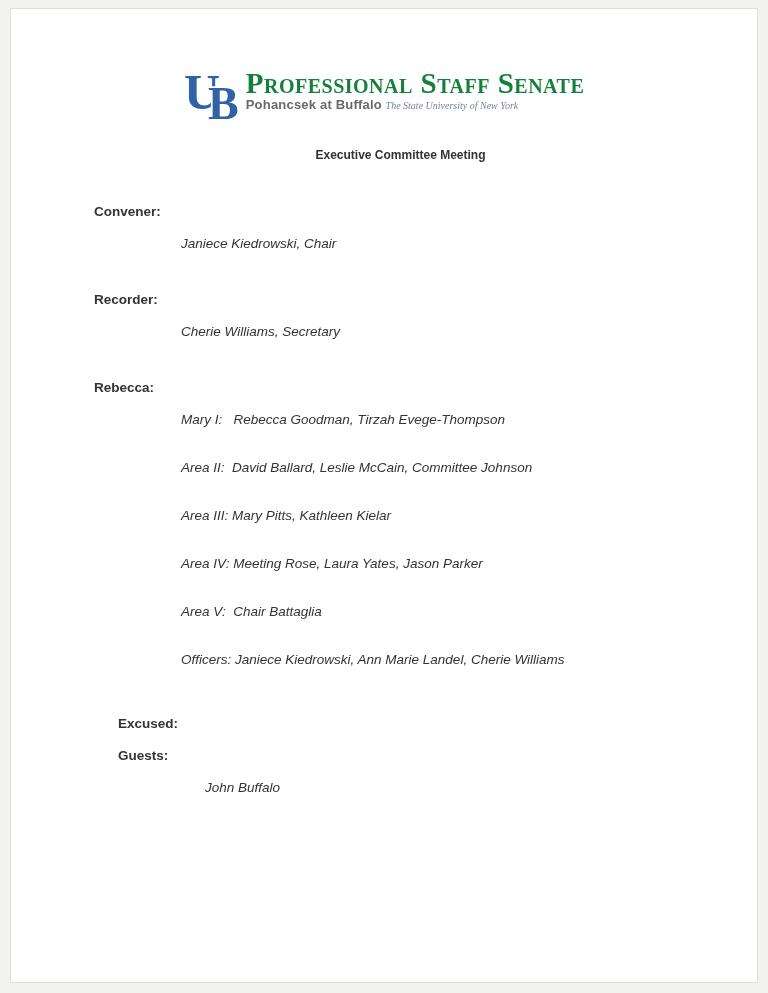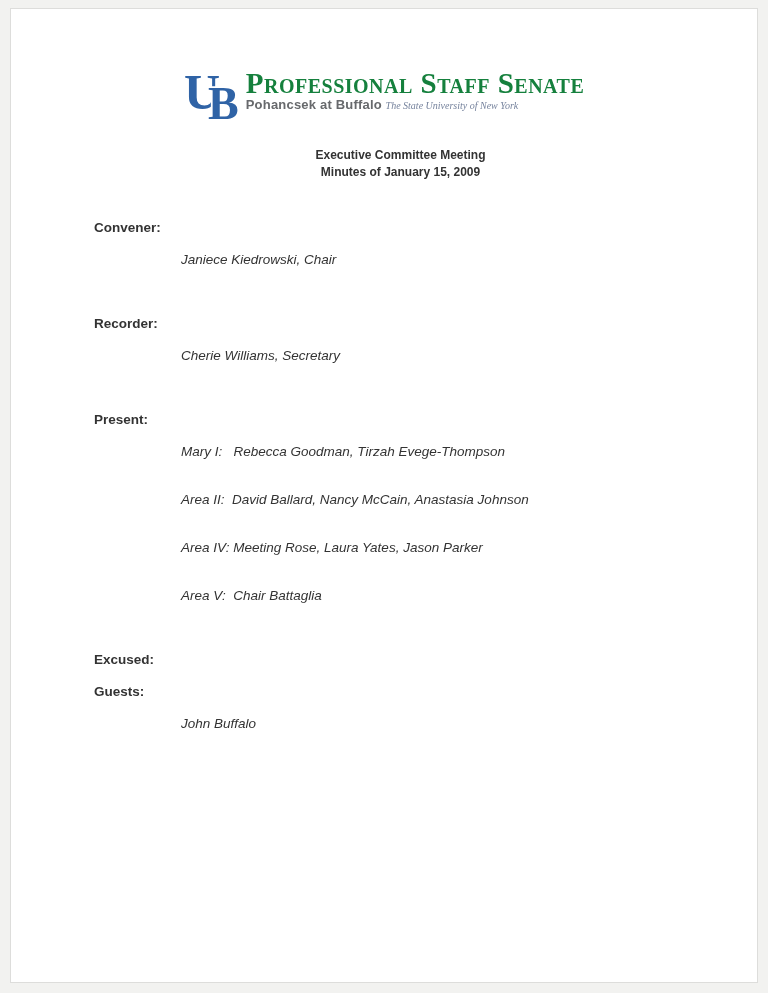--- a/index.html
+++ b/index.html
@@ -51,22 +51,22 @@
   .meeting-title {
     text-align: center;
     font-weight: bold;
     font-size: 12px;
     line-height: 16.5px;
     margin-top: 26px;
   }
   
   .attendance { margin-top: 31px; }
   .att-row { display: flex; margin-top: 40px; }
-  .att-row + .att-row { margin-top: 16px; }
-  .att-row.gap { margin-top: 16px; }
+  .att-row + .att-row { margin-top: 8px; }
+  .att-row.gap { margin-top: 16px; margin-left: 24px; }
   .att-label { width: 87px; flex-shrink: 0; font-weight: bold; }
   .att-lines { white-space: pre-wrap; font-style: italic; }
 </style>
 </head>
 <body>
 
 <div class="page">
 
   <div class="letterhead">
     <svg width="66" height="56" viewBox="0 0 66 56" aria-hidden="true">
@@ -79,46 +79,47 @@
         <span class="uab">Pohancsek at Buffalo</span>
         <span class="tagline">The State University of New York</span>
       </div>
     </div>
   </div>
 
   <div class="content">
 
     <div class="meeting-title">
       <div>Executive Committee Meeting</div>
-      <div>Minutes of January 15, 2009</div>
     </div>
 
     <div class="attendance">
 
       <div class="att-row">
         <div class="att-label">Convener:</div>
         <div class="att-lines">
           <div>Janiece Kiedrowski, Chair</div>
         </div>
       </div>
 
       <div class="att-row">
         <div class="att-label">Recorder:</div>
         <div class="att-lines">
           <div>Cherie Williams, Secretary</div>
         </div>
       </div>
 
       <div class="att-row">
-        <div class="att-label">Present:</div>
+        <div class="att-label">Rebecca:</div>
         <div class="att-lines">
           <div>Mary I:   Rebecca Goodman, Tirzah Evege-Thompson</div>
-          <div>Area II:  David Ballard, Nancy McCain, Anastasia Johnson</div>
+          <div>Area II:  David Ballard, Leslie McCain, Committee Johnson</div>
+          <div>Area III: Mary Pitts, Kathleen Kielar</div>
           <div>Area IV: Meeting Rose, Laura Yates, Jason Parker</div>
           <div>Area V:  Chair Battaglia</div>
+          <div>Officers: Janiece Kiedrowski, Ann Marie Landel, Cherie Williams</div>
         </div>
       </div>
 
       <div class="att-row gap">
         <div class="att-label">Excused:</div>
       </div>
 
       <div class="att-row gap">
         <div class="att-label">Guests:</div>
         <div class="att-lines">

